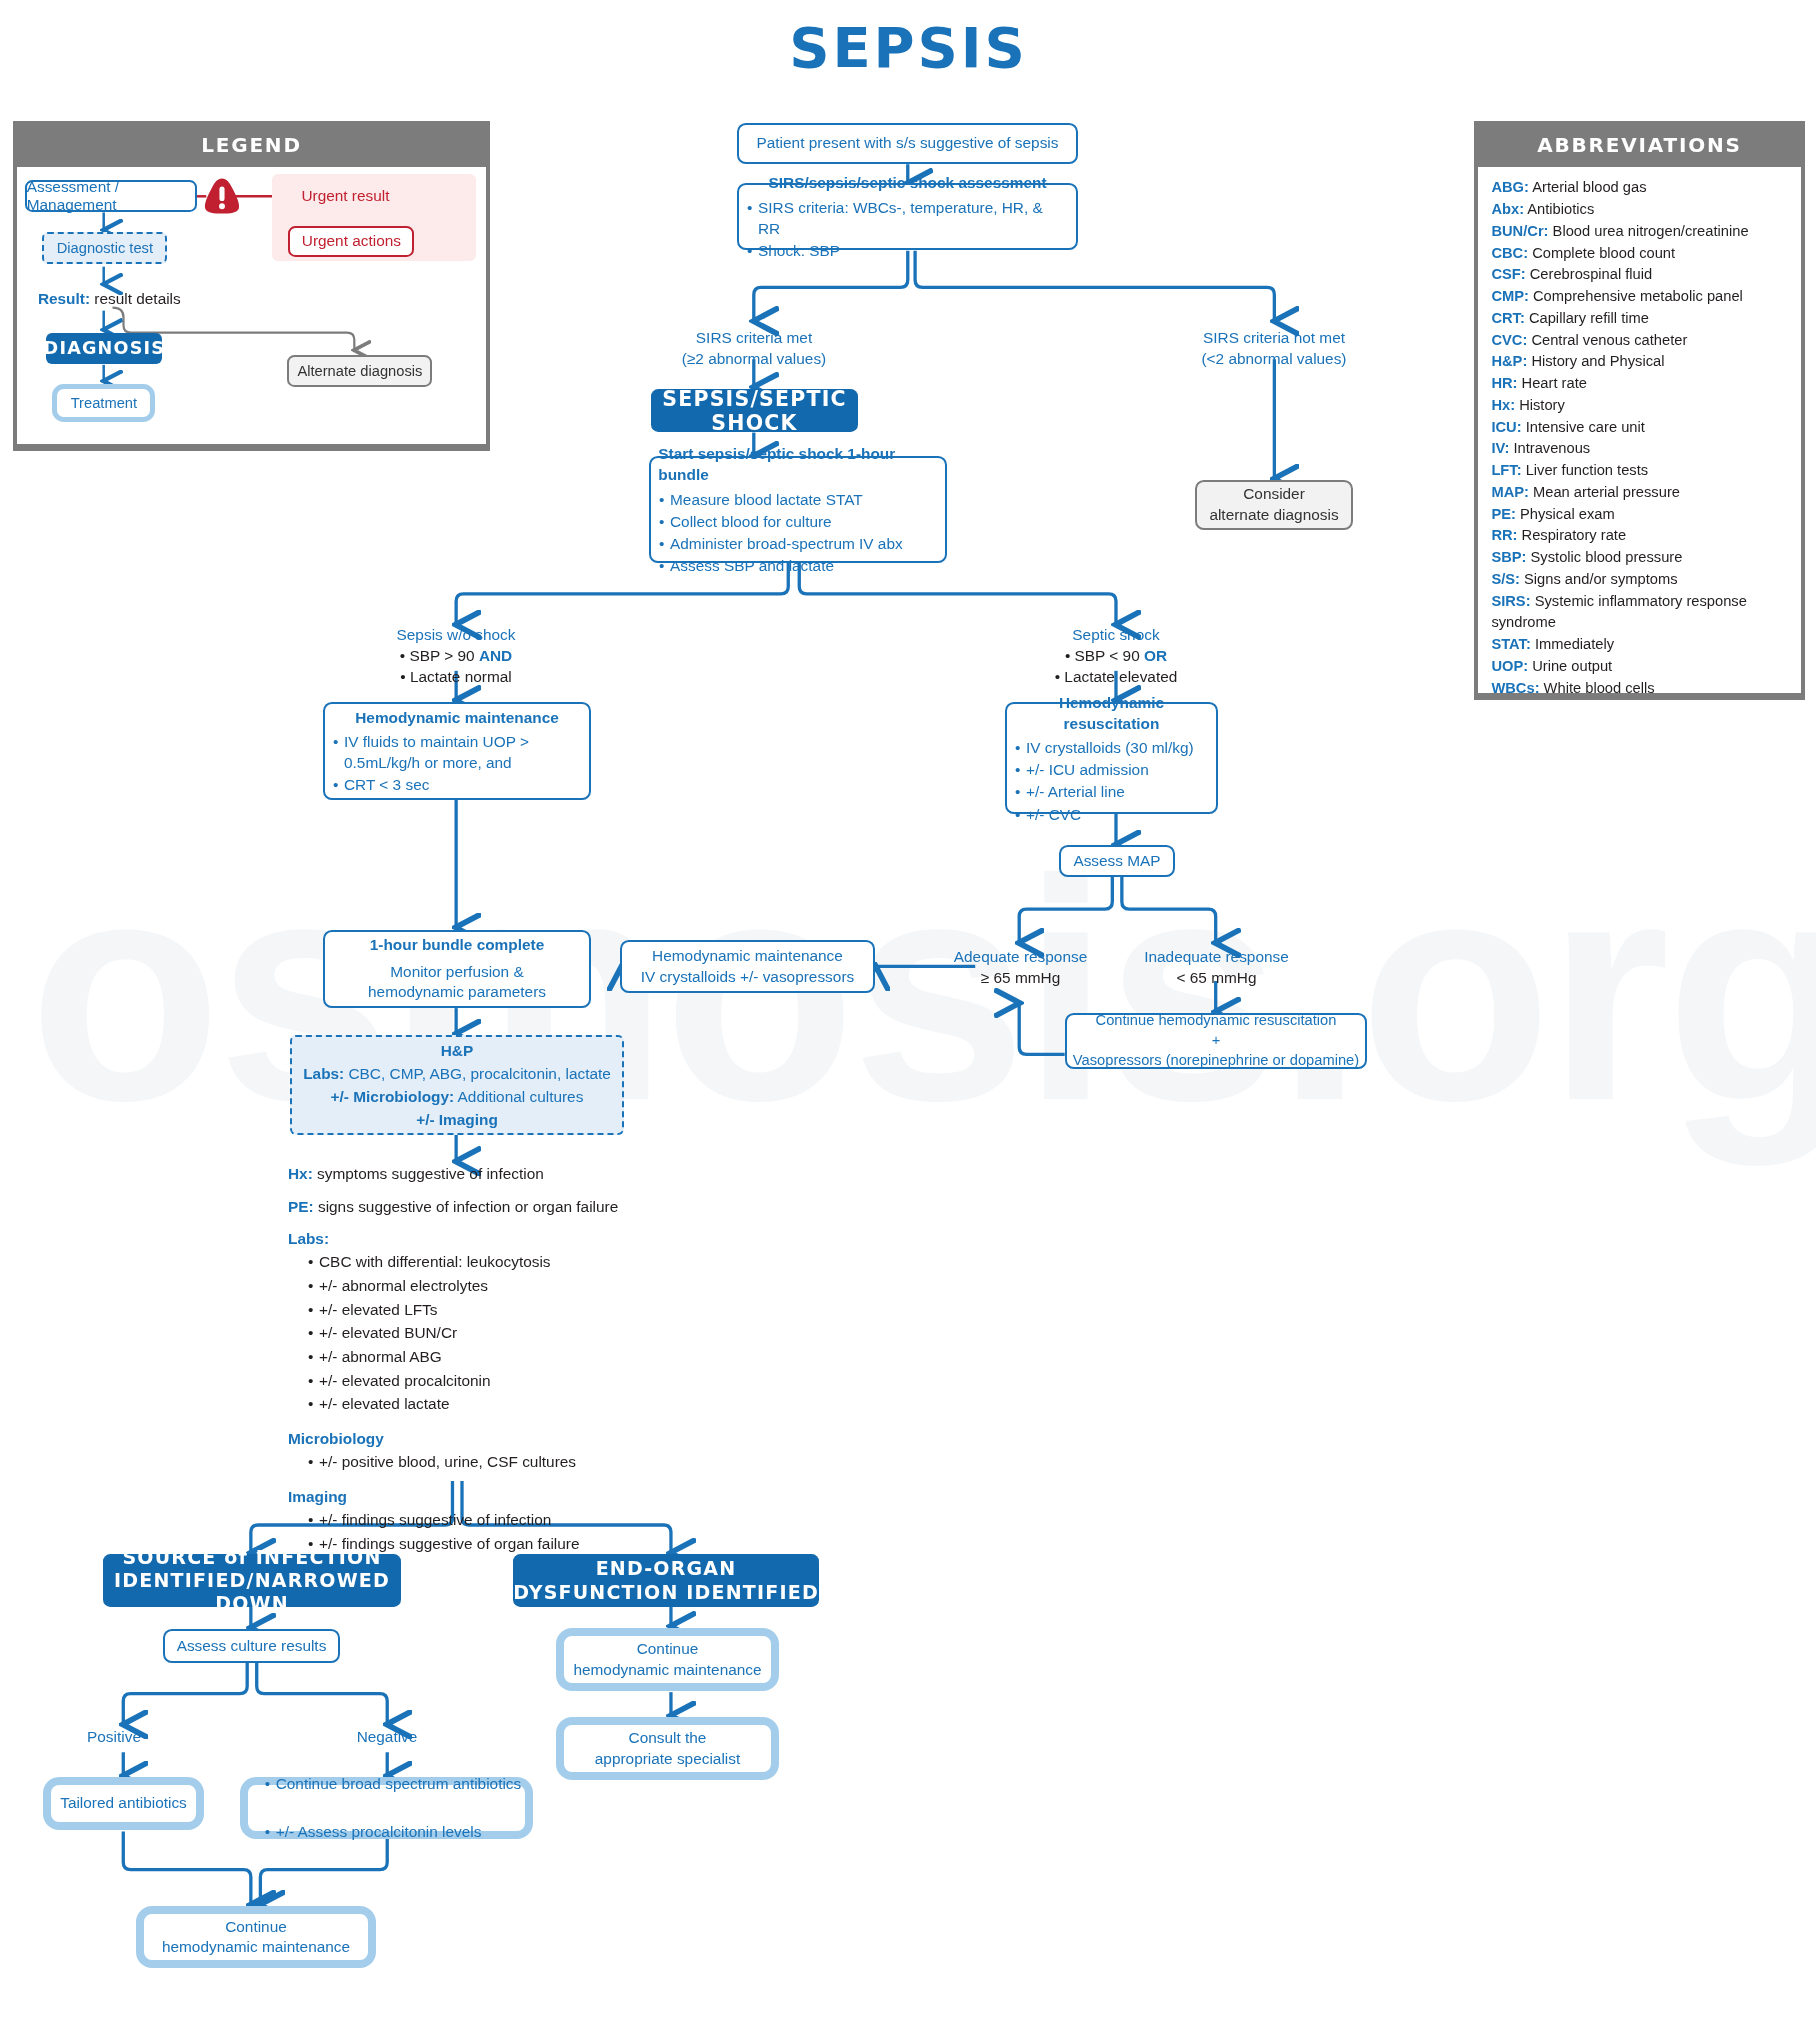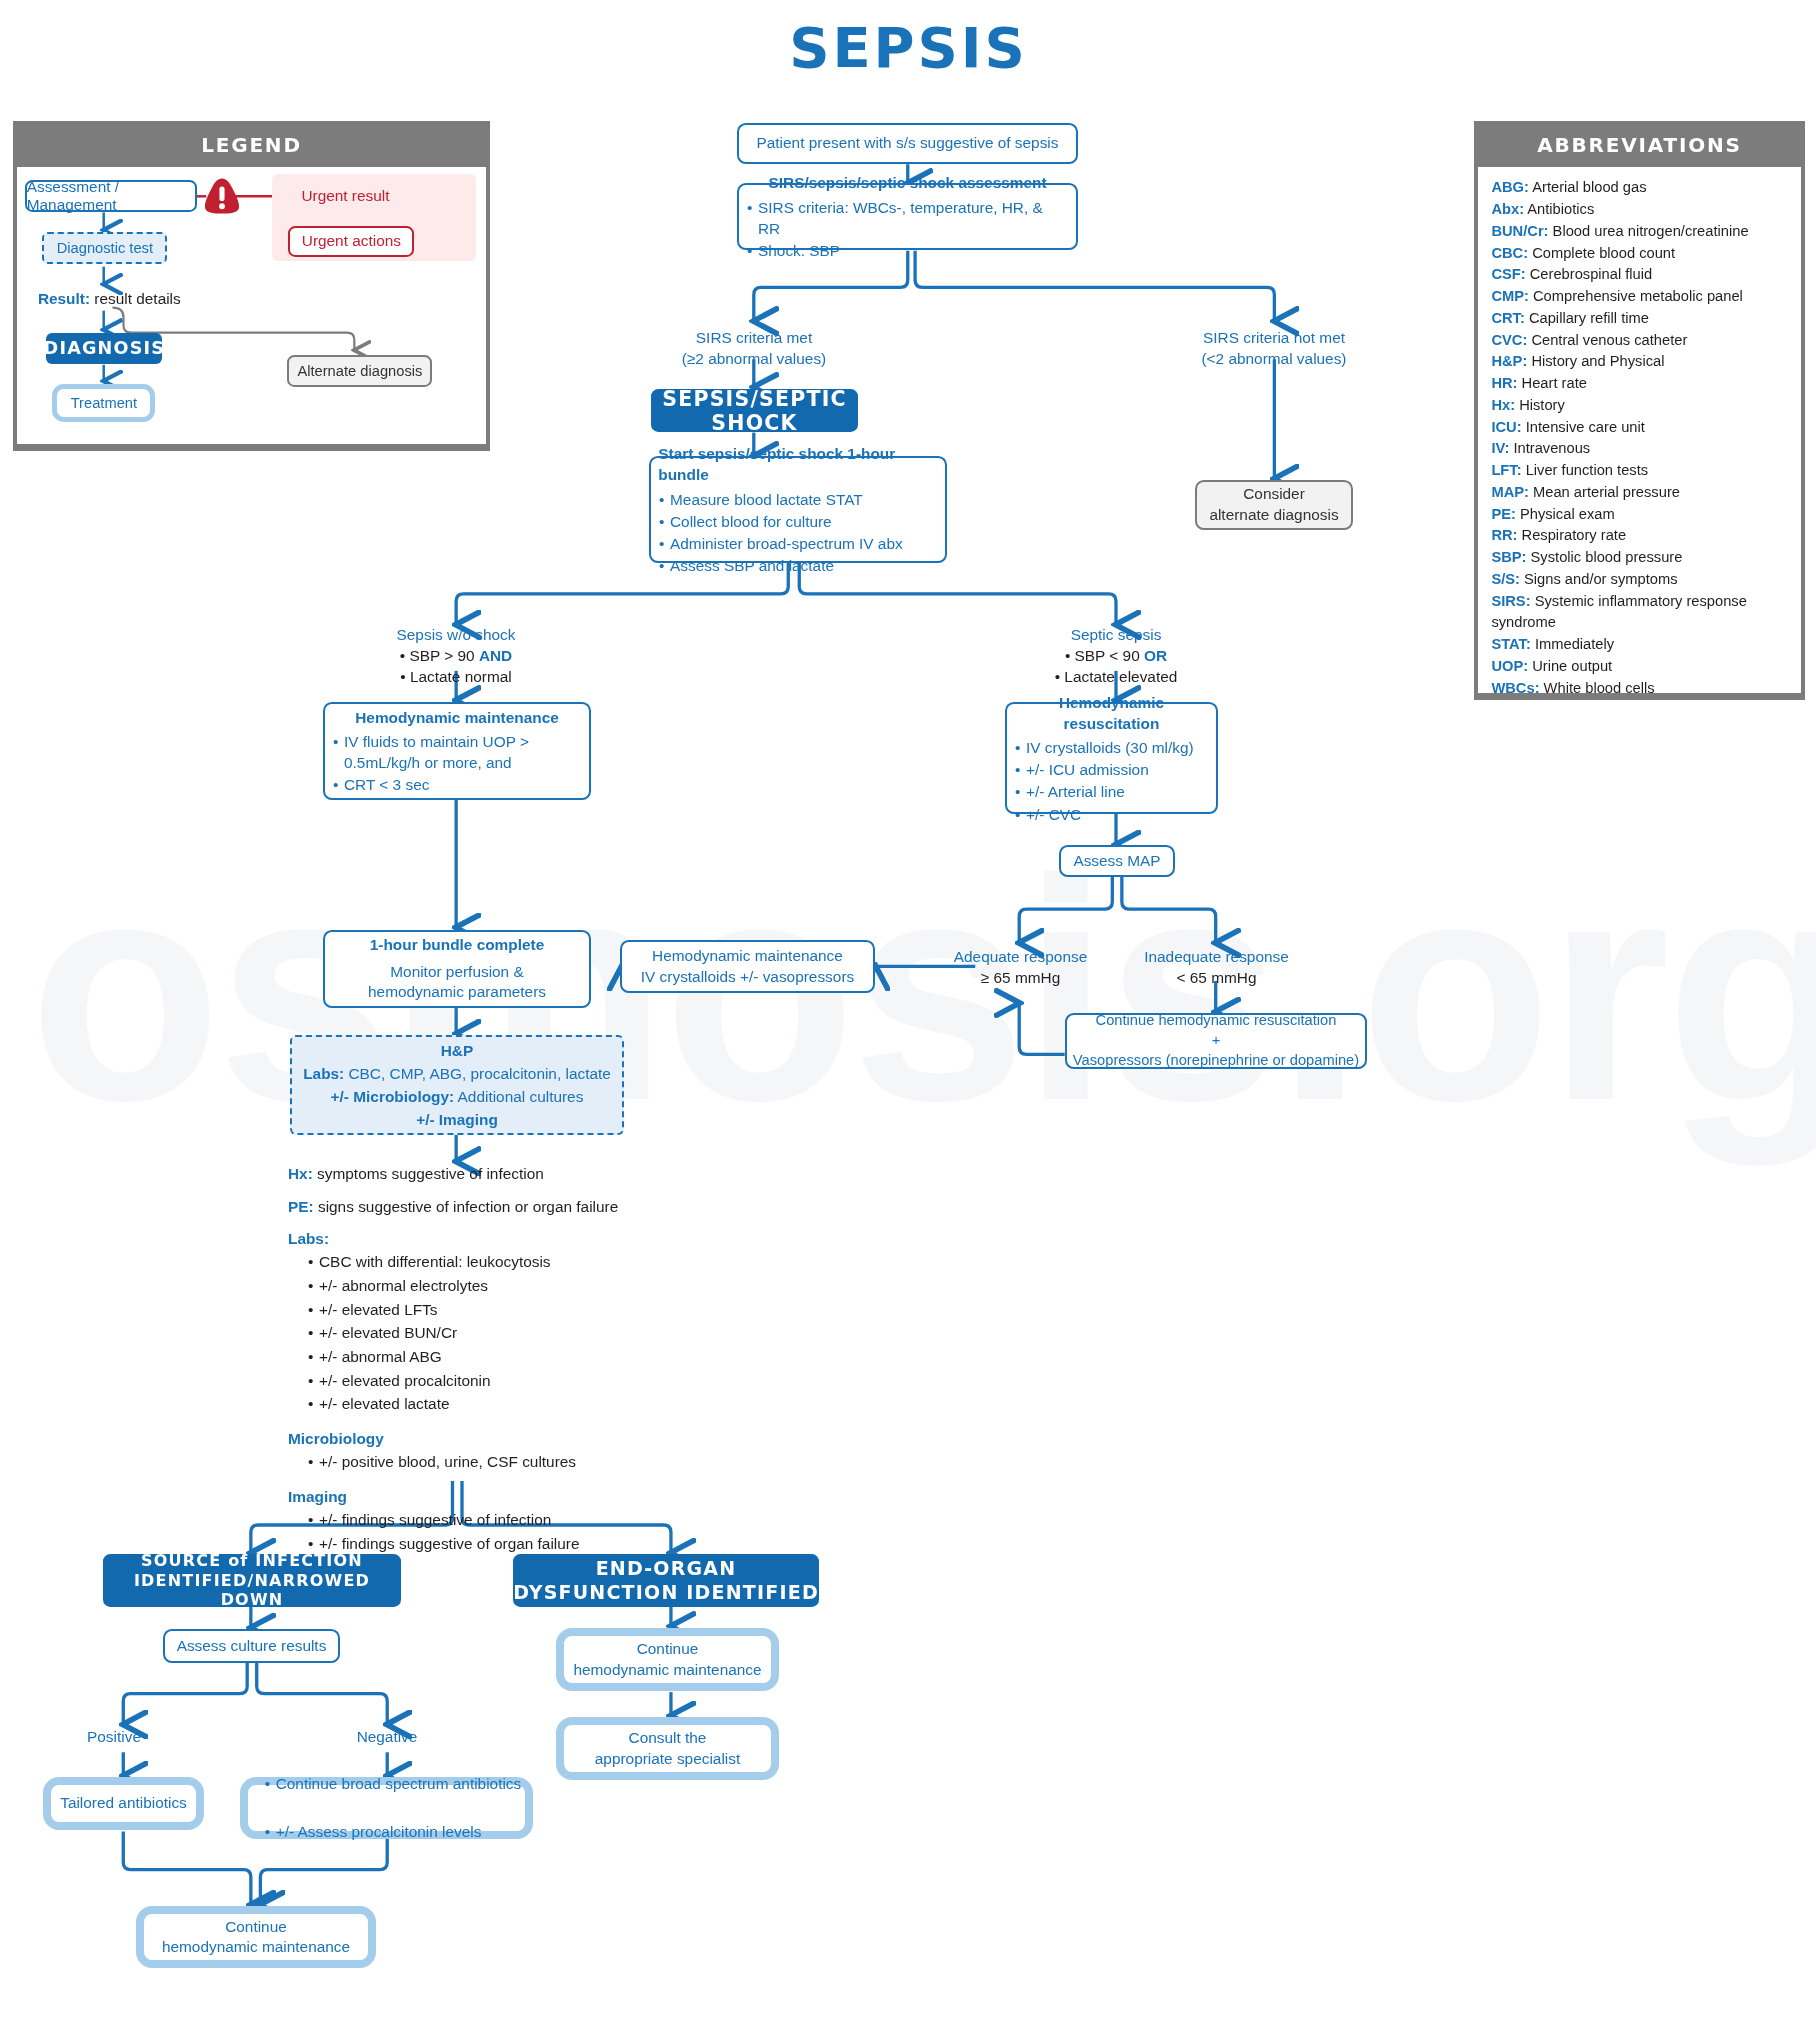--- a/index.html
+++ b/index.html
@@ -347,21 +347,21 @@
     </ul>
   </div>
 
   <div class="plain" style="left:346px; top:625px; width:220px;">
     <div>Sepsis w/o shock</div>
     <div style="text-align:center;"><span class="blk">•&nbsp;</span><span class="blk">SBP &gt; 90 </span><span class="b">AND</span></div>
     <div style="text-align:center;"><span class="blk">•&nbsp;</span><span class="blk">Lactate normal</span></div>
   </div>
 
   <div class="plain" style="left:1006px; top:625px; width:220px;">
-    <div>Septic sepsis</div>
+    <div>Septic shock</div>
     <div style="text-align:center;"><span class="blk">•&nbsp;</span><span class="blk">SBP &lt; 90 </span><span class="b">OR</span></div>
     <div style="text-align:center;"><span class="blk">•&nbsp;</span><span class="blk">Lactate elevated</span></div>
   </div>
 
   <div class="box" style="left:323px; top:702px; width:268px; height:98px;">
     <div class="hdr">Hemodynamic maintenance</div>
     <ul>
       <li>IV fluids to maintain UOP &gt; 0.5mL/kg/h  or more, and</li>
       <li>CRT &lt; 3 sec</li>
     </ul>
@@ -437,21 +437,21 @@
     <ul>
       <li>+/- positive blood, urine, CSF cultures</li>
     </ul>
     <span class="sec">Imaging</span>
     <ul>
       <li>+/- findings suggestive of infection</li>
       <li>+/- findings suggestive of organ failure</li>
     </ul>
   </div>
 
-  <div class="diag-banner" style="left:103px; top:1554px; width:298px; height:53px; font-size:16px; flex-direction:column; line-height:1.22;">
+  <div class="diag-banner" style="left:103px; top:1554px; width:298px; height:53px; font-size:19px; flex-direction:column; line-height:1.22;">
     <div>SOURCE of INFECTION</div>
     <div>IDENTIFIED/NARROWED DOWN</div>
   </div>
 
   <div class="diag-banner" style="left:513px; top:1554px; width:306px; height:53px; font-size:19px; flex-direction:column; line-height:1.22;">
     <div>END-ORGAN</div>
     <div>DYSFUNCTION IDENTIFIED</div>
   </div>
 
   <div class="box center" style="left:163px; top:1629px; width:177px; height:34px;">

